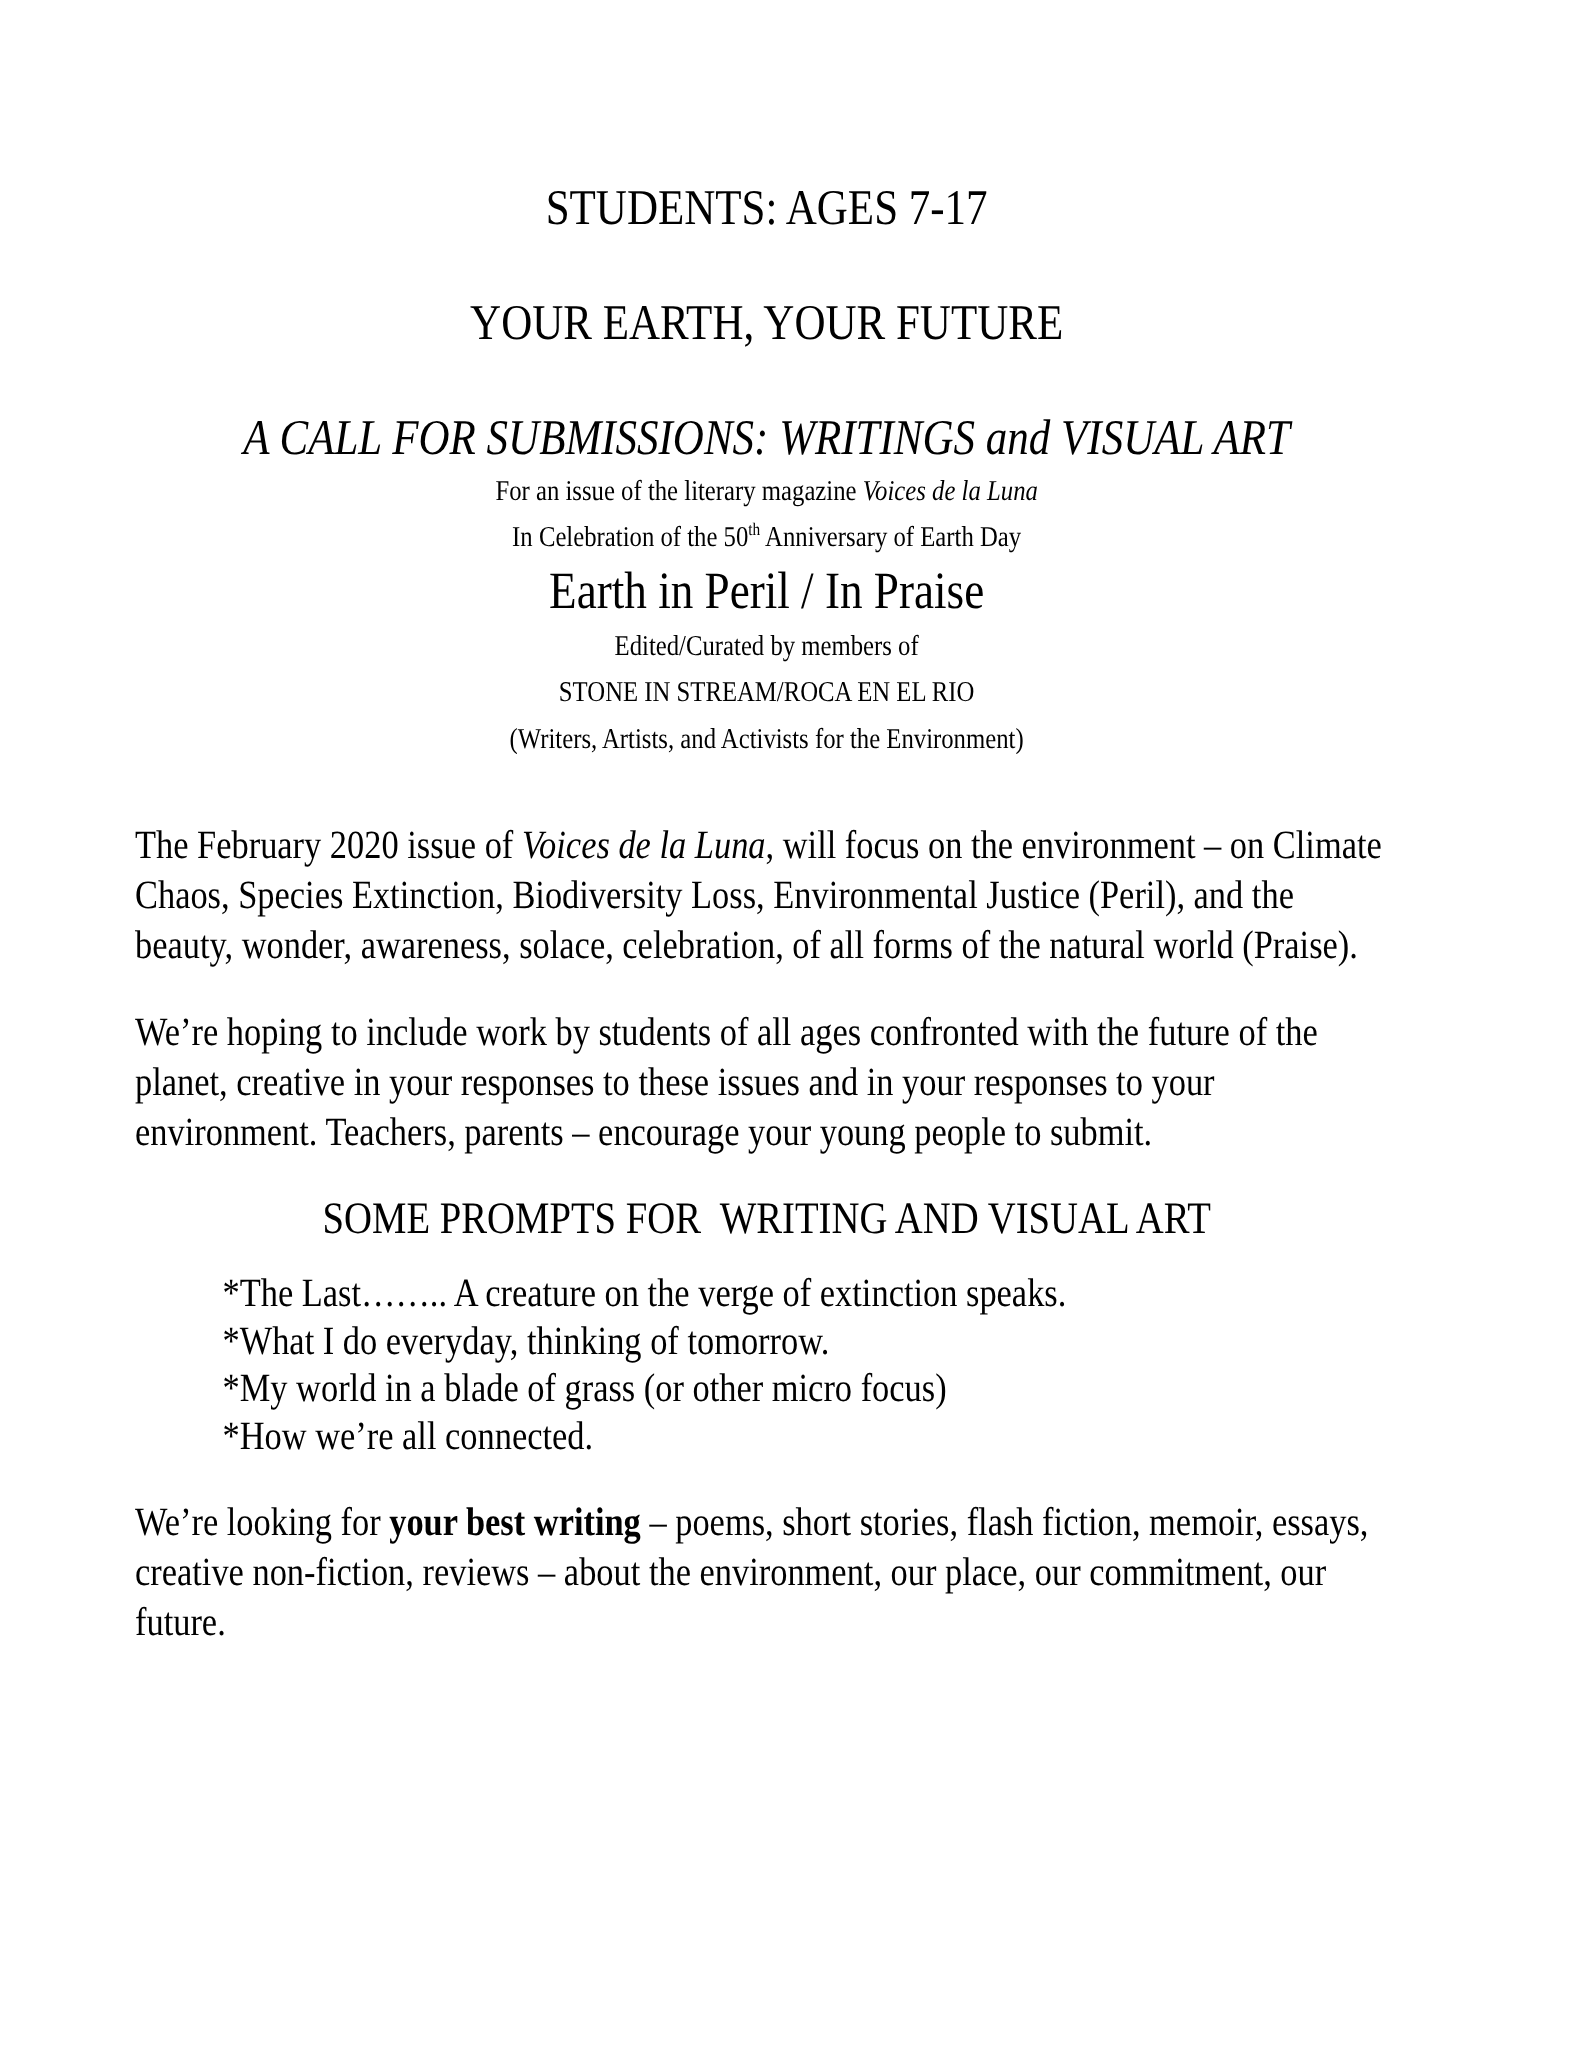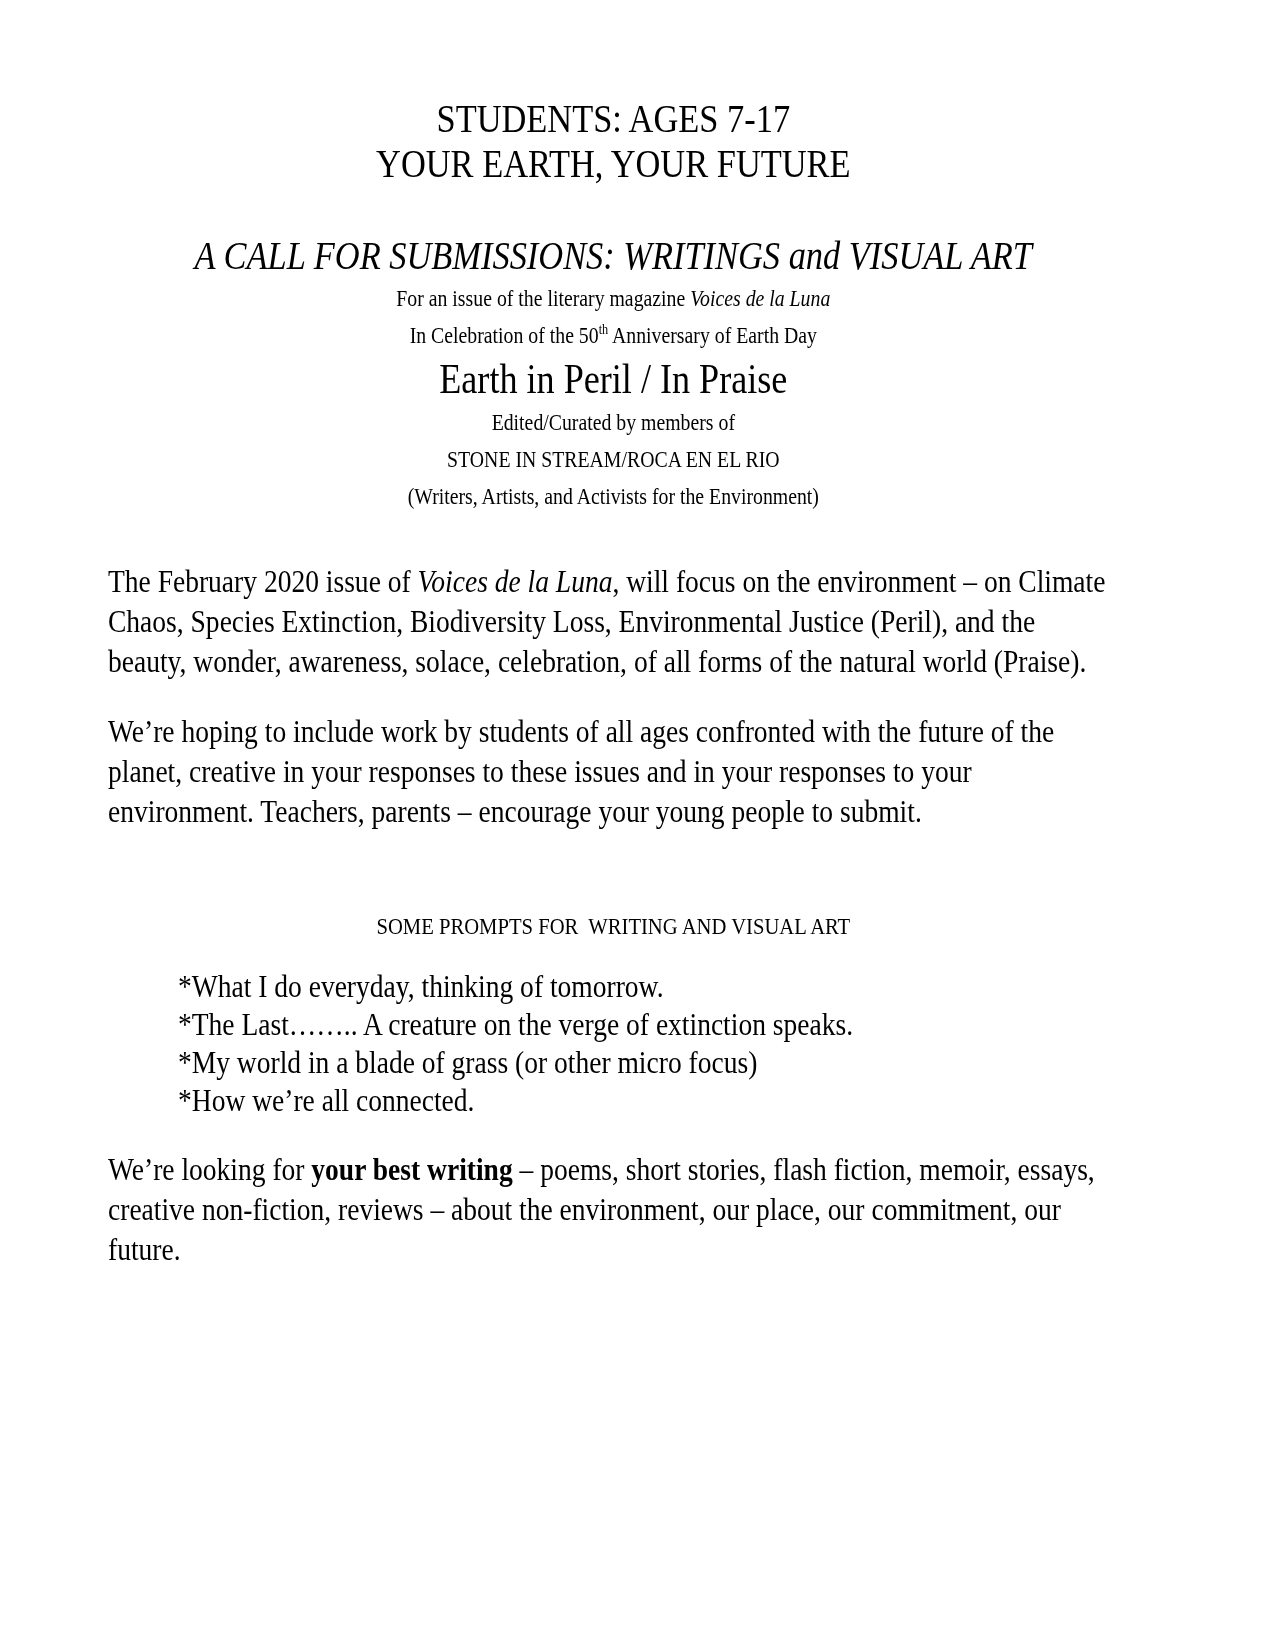--- a/index.html
+++ b/index.html
@@ -40,20 +40,21 @@
     top: 96px;
     width: 1010px;
   }
 
   
   .hdr-line {
     text-align: center;
     font-size: 40px;
     line-height: 45px;
     white-space: pre;
+    margin-top: 47px;
   }
 
   .gap-lg   { height: 46px; }
   .gap-md   { height: 30px; }
   .gap-sm   { height: 22px; }
 
   .call-line {
     text-align: center;
     font-size: 40px;
     line-height: 48px;
@@ -88,24 +89,23 @@
     font-size: 32px;
     line-height: 40px;
     text-align: left;
   }
 
   .para b { font-weight: bold; }
   .para i { font-style: italic; }
 
   .prompts-heading {
     text-align: center;
-    font-size: 24px;
+    font-size: 36px;
     line-height: 38px;
     white-space: pre;
-    margin-top: 46px;
   }
 
   .prompt-list {
     margin: 0;
     padding: 0;
     list-style: none;
   }
 
   .prompt-item {
     font-size: 32px;
@@ -156,22 +156,22 @@
 
     <div class="gap-md"></div>
 
     <div class="centerblock">
       <div class="prompts-heading"><span class="condense">SOME PROMPTS FOR  WRITING AND VISUAL ART</span></div>
     </div>
 
     <div class="gap-sm"></div>
 
     <ul class="prompt-list">
+      <li class="prompt-item"><span class="condense">*The Last…….. A creature on the verge of extinction speaks.</span></li>
       <li class="prompt-item"><span class="condense">*What I do everyday, thinking of tomorrow.</span></li>
-      <li class="prompt-item"><span class="condense">*The Last…….. A creature on the verge of extinction speaks.</span></li>
       <li class="prompt-item"><span class="condense">*My world in a blade of grass (or other micro focus)</span></li>
       <li class="prompt-item"><span class="condense">*How we’re all connected.</span></li>
     </ul>
 
     <div class="gap-md"></div>
 
     <div class="para">
         <span class="condense"><span>We’re looking for </span><b>your best writing</b><span> – poems, short stories, flash fiction, memoir, essays, creative non-fiction, reviews – about the environment, our place, our commitment, our future.</span></span>
       </div>
 

